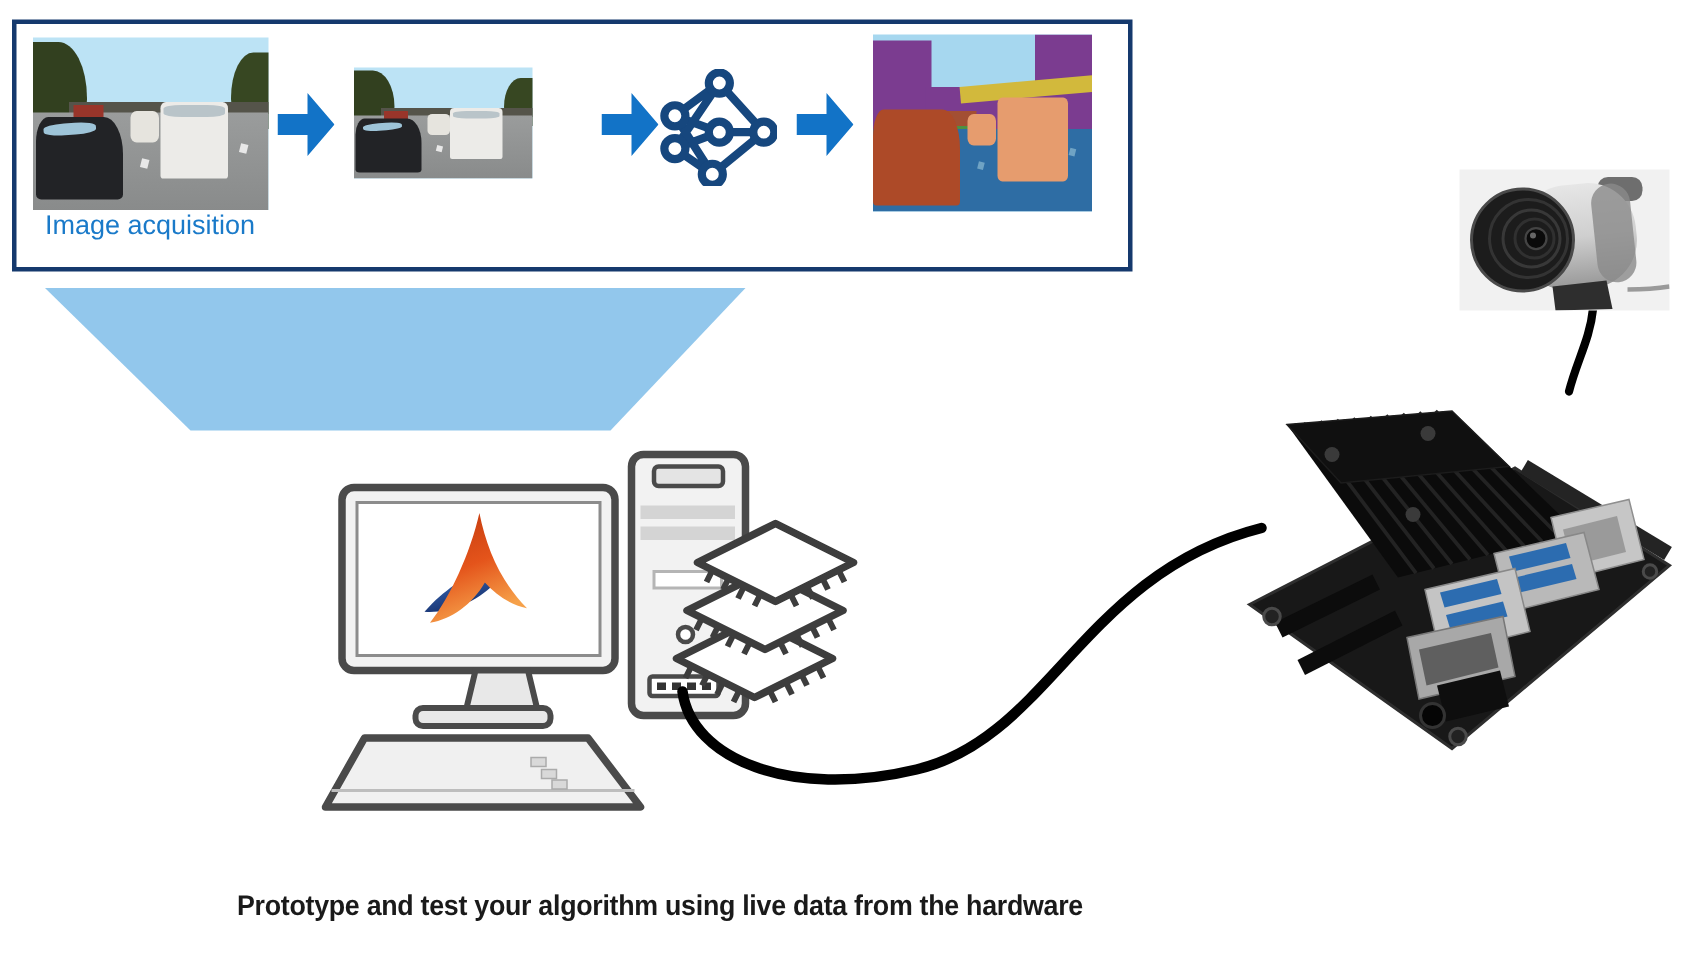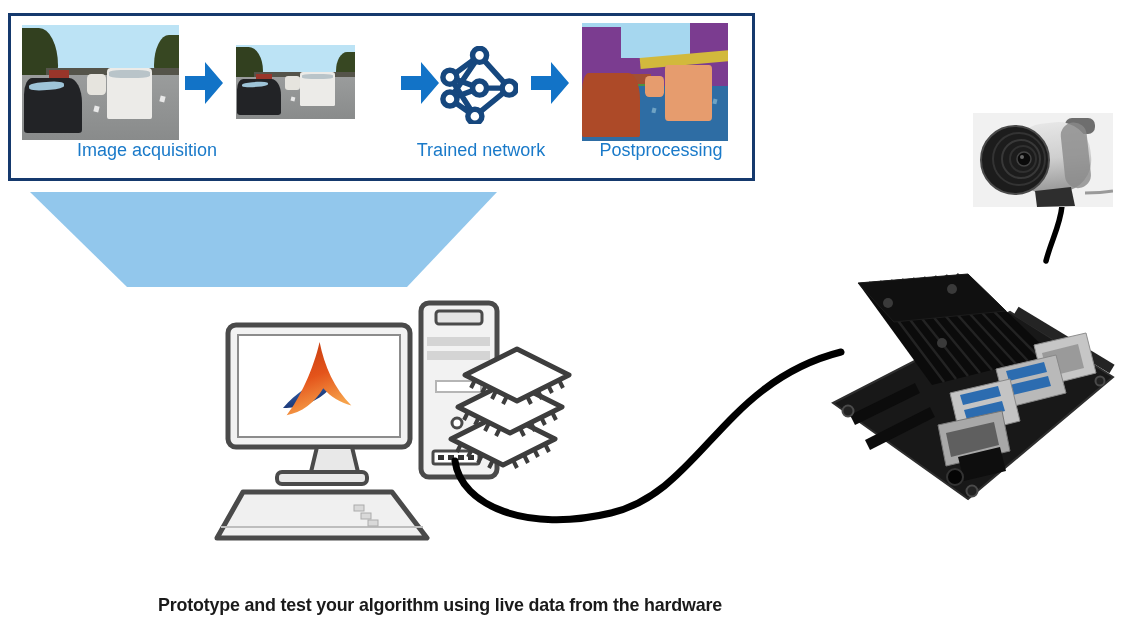--- a/index.html
+++ b/index.html
@@ -129,23 +129,21 @@
     <div class="sg-grass-r"></div>
     <div class="sg-bldg"></div>
     <div class="sg-road"></div>
     <div class="sg-lane" style="left:48%;top:72%;"></div>
     <div class="sg-lane" style="left:90%;top:64%;"></div>
     <div class="sg-car-m"></div>
     <div class="sg-truck-r"></div>
     <div class="sg-car-l"></div>
   </div>
 
-  <div class="stage-label" style="left:0px;width:178px;margin-left:47px;">Image acquisition</div>
-  <div class="stage-label" style="left:392px;width:156px;">Trained network</div>
-  <div class="stage-label" style="left:577px;width:146px;">Postprocessing</div>
+  <div class="stage-label" style="left:0px;width:178px;">Image acquisition</div>
 </div>
 
 <svg id="workstation-svg" class="abs" width="380" height="252" viewBox="0 0 380 252">
   <defs>
     <linearGradient id="mlOrange" x1="0" y1="0" x2="0.35" y2="1">
       <stop offset="0" stop-color="#c0380d"></stop>
         <stop offset="0.55" stop-color="#e4541b"></stop>
       <stop offset="1" stop-color="#f6a14a"></stop>
     </linearGradient>
     <linearGradient id="mlBlue" x1="0" y1="0" x2="0.4" y2="1">

